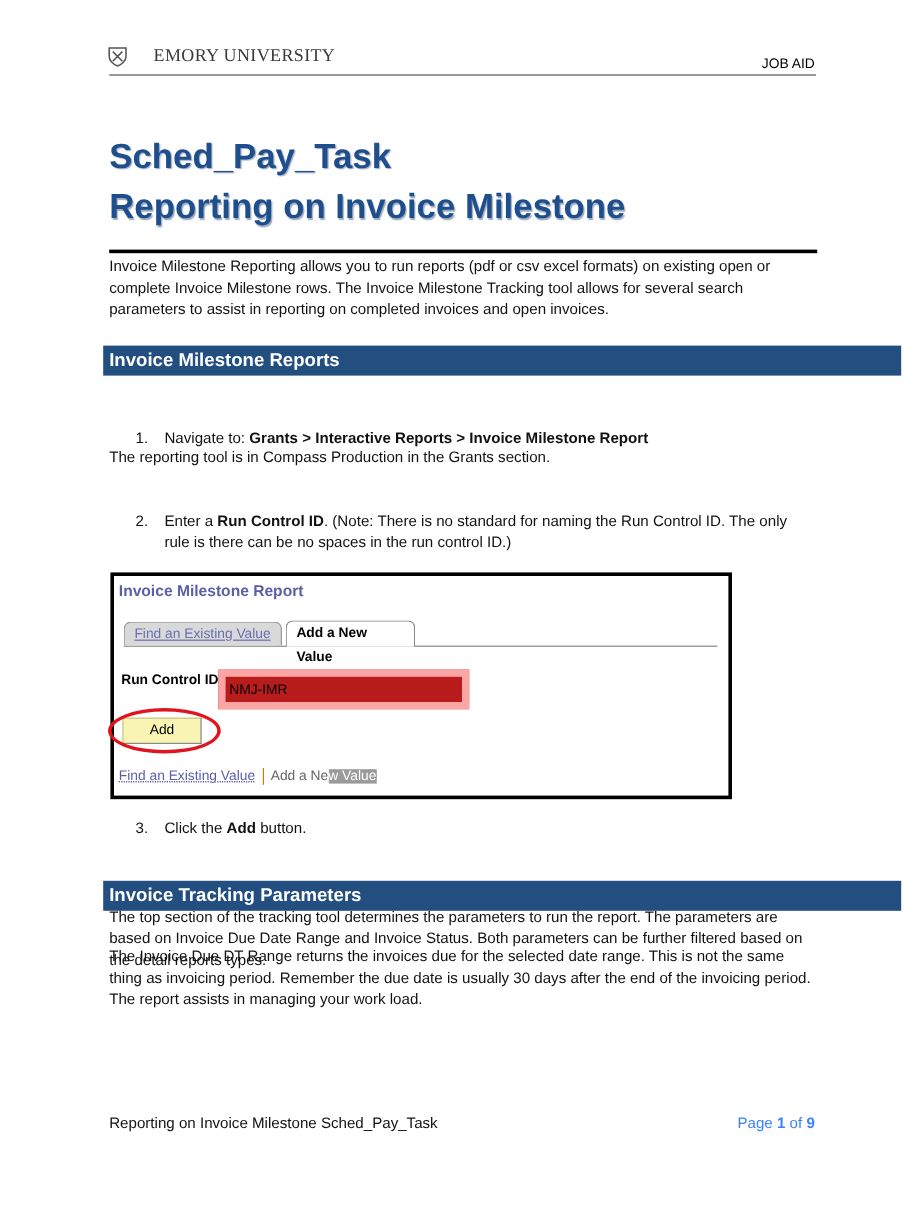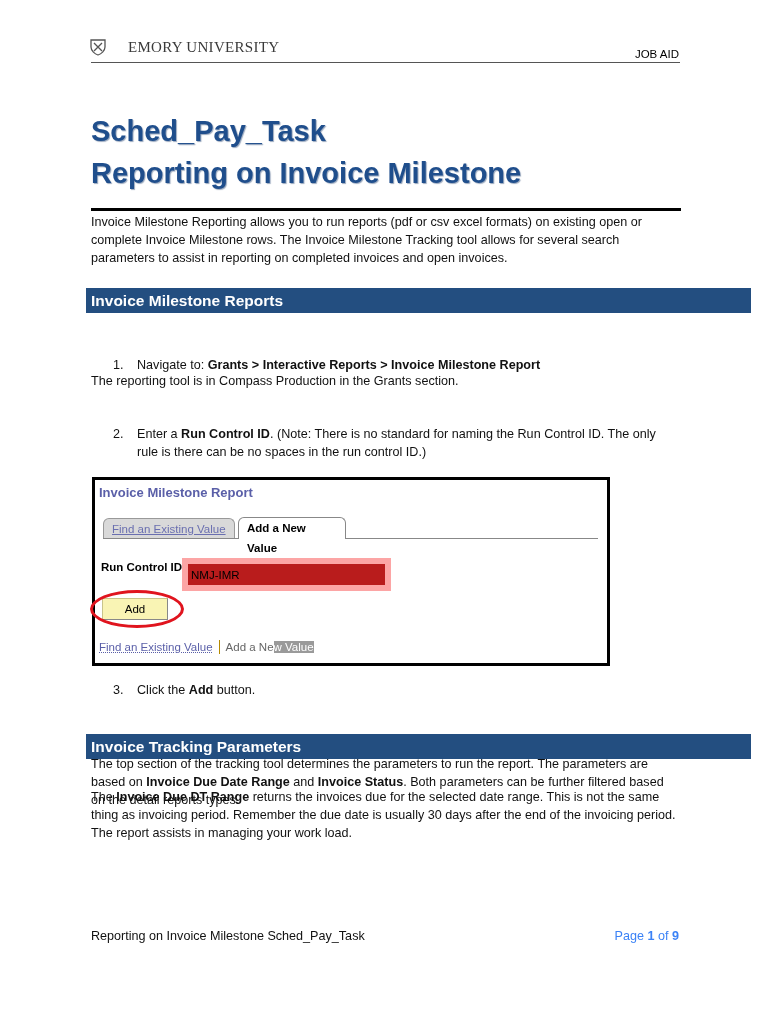--- a/index.html
+++ b/index.html
@@ -14,21 +14,21 @@
   .hdr-jobaid { position: absolute; right: 91px; top: 48px; font-size: 11.5px; color: #000; }
   .hdr-rule { position: absolute; left: 91px; top: 62px; width: 589px; height: 0; border-top: 1px solid #555; }
 
   
   .title { position: absolute; left: 91px; top: 110px; width: 590px;
            font-family: "Liberation Sans", sans-serif; font-weight: bold; font-size: 29px;
            line-height: 42px; color: #1f4e8c; text-shadow: 1px 1px 1px #9aa8bd; }
   .title-rule { position: absolute; left: 91px; top: 208px; width: 590px; height: 3px; background: #000; }
 
   .p { position: absolute; left: 91px; width: 590px; font-size: 12.6px; line-height: 18px; color: #111; }
-  .p b { font-weight: bold; }
+  .p b { font-weight: normal; }
 
   .section { position: absolute; left: 86px; width: 665px; height: 25px; background: #234e80;
              color: #fff; font-size: 15.5px; font-weight: bold; line-height: 25px; padding-left: 5px; box-sizing: border-box; }
 
   .step { position: absolute; left: 113px; width: 565px; font-size: 12.6px; line-height: 18px; color: #111; }
   .step .num { position: absolute; left: 0; top: 0; }
   .step .txt { padding-left: 24px; display: block; }
 
   
   .shot { position: absolute; left: 92px; top: 477px; width: 518px; height: 189px;

